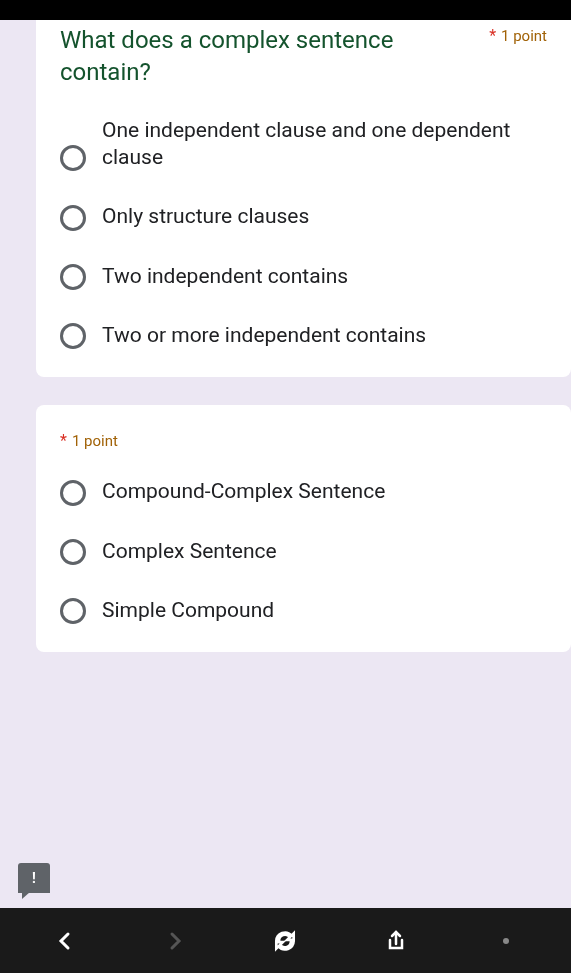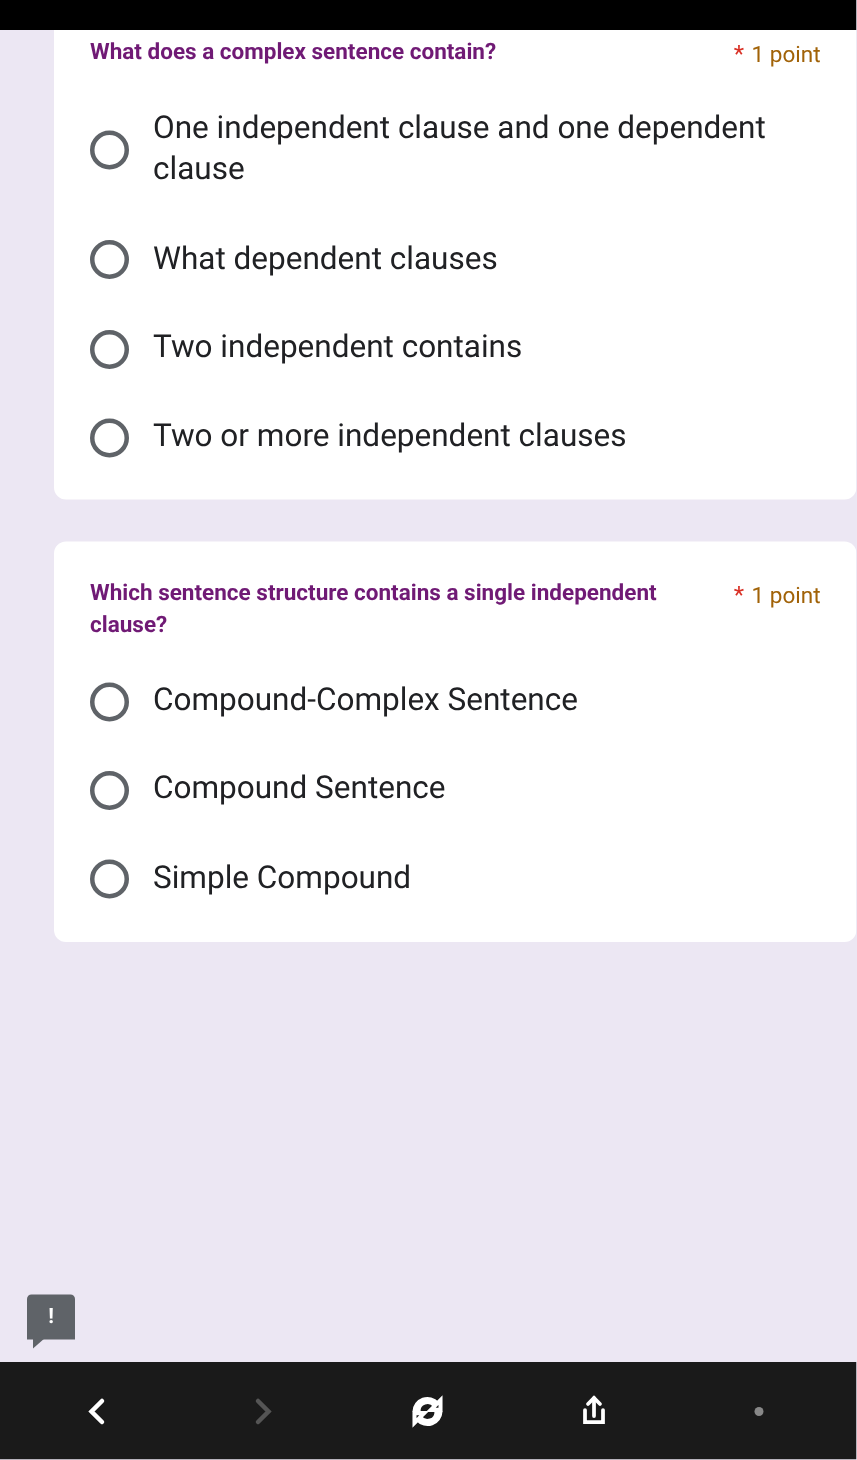--- a/index.html
+++ b/index.html
@@ -35,23 +35,23 @@
       border-top-left-radius: 0;
       border-top-right-radius: 0;
       padding-top: 4px;
     }
     .question-header {
       display: flex;
       align-items: flex-start;
       margin-bottom: 28px;
     }
     .question-title {
-      font-size: 15px;
-      font-weight: 700;
-      color: #701a75;
+      font-size: 24px;
+      font-weight: 400;
+      color: #14532d;
       flex: 1;
       line-height: 1.35;
       padding-right: 12px;
     }
     .points-wrap {
       display: flex;
       align-items: center;
       gap: 5px;
       white-space: nowrap;
       padding-top: 2px;
@@ -65,21 +65,21 @@
       font-size: 15px;
     }
     .options {
       display: flex;
       flex-direction: column;
       gap: 32px;
       margin-top: 12px;
     }
     .option {
       display: flex;
-      align-items: center;
+      align-items: flex-end;
       gap: 16px;
       cursor: pointer;
     }
     .radio {
       width: 26px;
       height: 26px;
       border: 3px solid #5f6368;
       border-radius: 50%;
       flex-shrink: 0;
     }
@@ -161,49 +161,48 @@
         <span class="points">1 point</span>
       </div>
     </div>
     <div class="options">
       <div class="option">
         <div class="radio"></div>
         <div class="option-label">One independent clause and one dependent clause</div>
       </div>
       <div class="option">
         <div class="radio"></div>
-        <div class="option-label">What dependent clauses</div>
+        <div class="option-label">Only structure clauses</div>
       </div>
       <div class="option">
         <div class="radio"></div>
         <div class="option-label">Two independent contains</div>
       </div>
       <div class="option">
         <div class="radio"></div>
-        <div class="option-label">Two or more independent clauses</div>
+        <div class="option-label">Two or more independent contains</div>
       </div>
     </div>
   </div>
 
   <div class="card">
     <div class="question-header">
-      <div class="question-title">Which sentence structure contains a single independent clause?</div>
       <div class="points-wrap">
         <span class="asterisk">*</span>
         <span class="points">1 point</span>
       </div>
     </div>
     <div class="options">
       <div class="option">
         <div class="radio"></div>
         <div class="option-label">Compound-Complex Sentence</div>
       </div>
       <div class="option">
         <div class="radio"></div>
-        <div class="option-label">Compound Sentence</div>
+        <div class="option-label">Complex Sentence</div>
       </div>
       <div class="option">
         <div class="radio"></div>
         <div class="option-label">Simple Compound</div>
       </div>
     </div>
   </div>
 
 </div>
 

